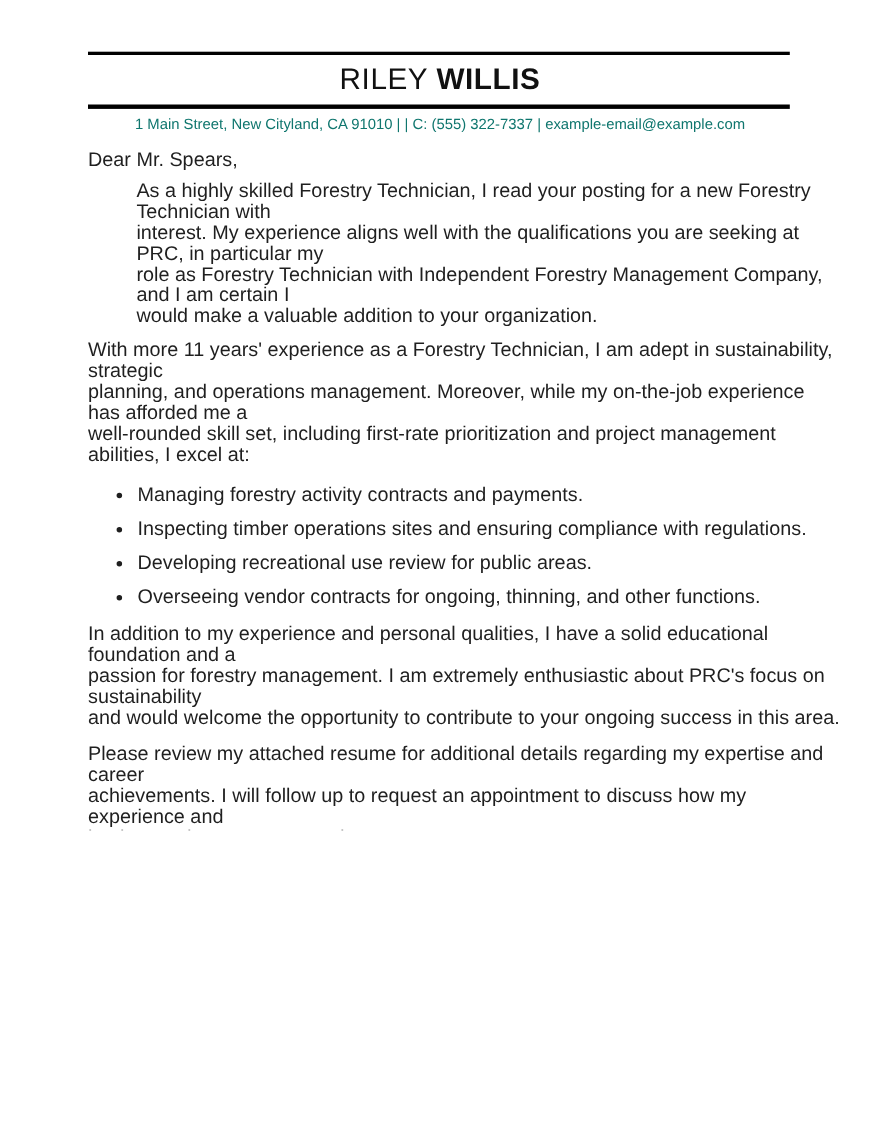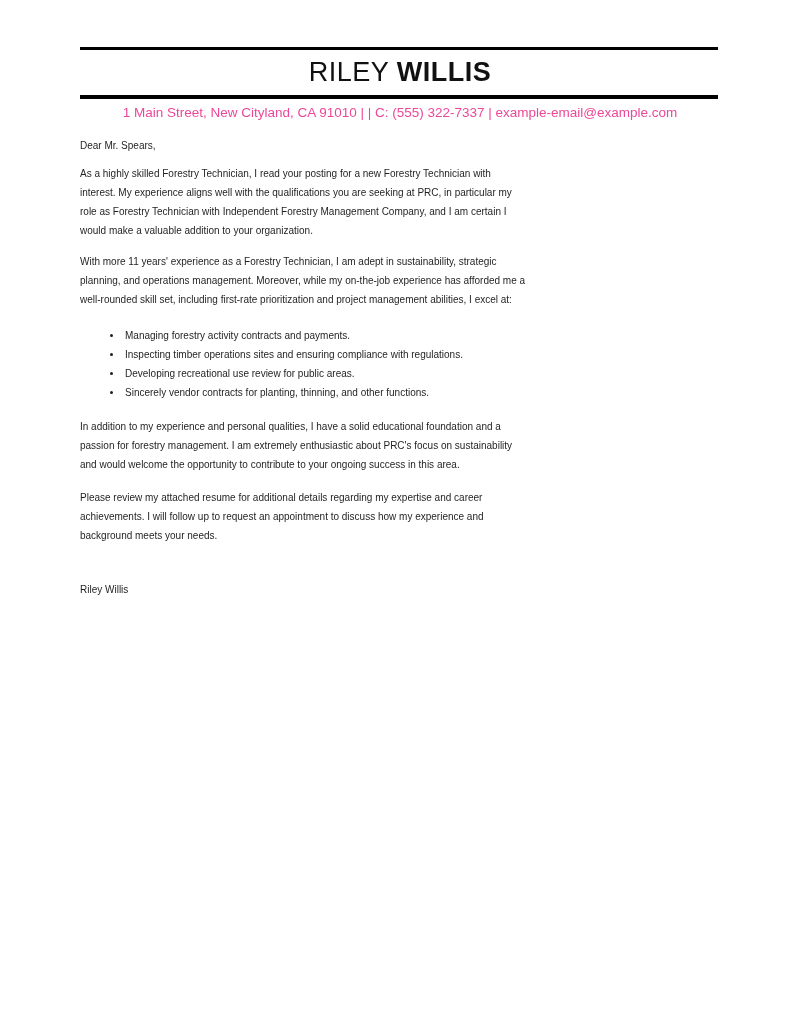--- a/index.html
+++ b/index.html
@@ -26,42 +26,42 @@
     color: #111111;
     letter-spacing: 0.5px;
     white-space: nowrap;
   }
   .name .last { font-weight: 700; }
   .contact {
     margin-top: 6px;
     text-align: center;
     font-size: 13.5px;
     line-height: 15px;
-    color: #ec4899;
+    color: #0f766e;
     white-space: nowrap;
   }
   .letter-body {
     margin-top: 16px;
     margin-right: -45px; 
-    font-size: 10px;
+    font-size: 18px;
     line-height: 19px;
   }
   .letter-body p {
     margin: 0 0 14px 0;
     white-space: pre-line;
   }
   .letter-body p.salutation { margin-bottom: 9px; }
-  .letter-body p.p-intro { margin-bottom: 12px; }
+  .letter-body p.p-intro { margin-bottom: 12px; margin-left: 44px; }
   .letter-body p.p-experience { margin-bottom: 16px; }
   .skills-list {
     margin: 17px 0 15px 0;
     padding-left: 43px;
     list-style-type: disc;
   }
-  .skills-list li { line-height: 19px; padding-left: 2px; }
+  .skills-list li { line-height: 19px; padding-left: 2px; margin-top: 12px; }
   .letter-body p.sign-off { margin-bottom: 0; }
   .letter-body p.signature { margin-top: 35px; margin-bottom: 0; }
 </style>
 </head>
 <body>
 
 <div class="page">
 
   <div class="rule rule-top"></div>
 
@@ -81,21 +81,21 @@
 would make a valuable addition to your organization.</p>
 
     <p class="p-experience">With more 11 years' experience as a Forestry Technician, I am adept in sustainability, strategic
 planning, and operations management. Moreover, while my on-the-job experience has afforded me a
 well-rounded skill set, including first-rate prioritization and project management abilities, I excel at:</p>
 
     <ul class="skills-list">
       <li>Managing forestry activity contracts and payments.</li>
       <li>Inspecting timber operations sites and ensuring compliance with regulations.</li>
       <li>Developing recreational use review for public areas.</li>
-      <li>Sincerely vendor contracts for planting, thinning, and other functions.</li>
+      <li>Overseeing vendor contracts for ongoing, thinning, and other functions.</li>
     </ul>
 
     <p>In addition to my experience and personal qualities, I have a solid educational foundation and a
 passion for forestry management. I am extremely enthusiastic about PRC's focus on sustainability
 and would welcome the opportunity to contribute to your ongoing success in this area.</p>
 
     <p>Please review my attached resume for additional details regarding my expertise and career
 achievements. I will follow up to request an appointment to discuss how my experience and
 background meets your needs.</p>
 

